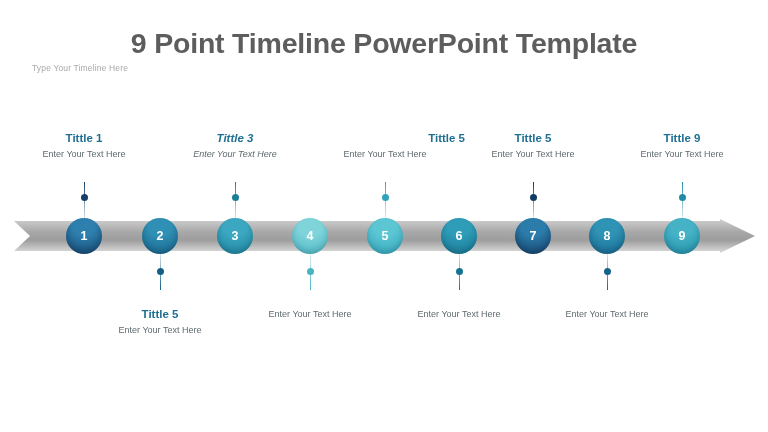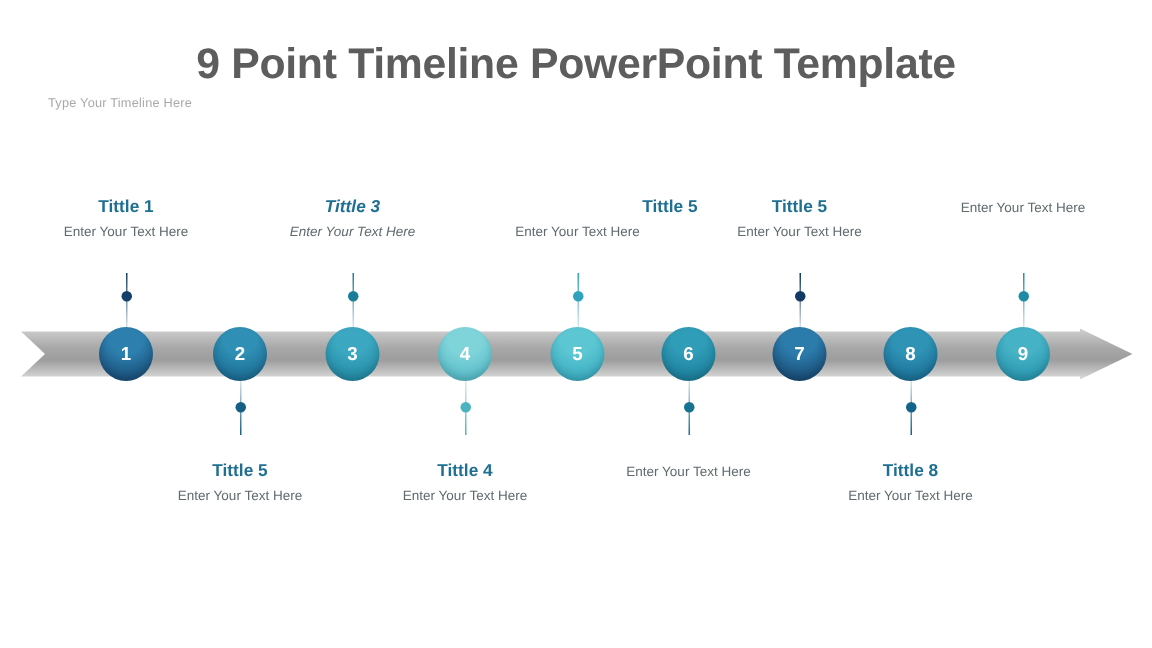--- a/index.html
+++ b/index.html
@@ -194,36 +194,35 @@
       </div>
       <div class="label-block bottom" style="left: 80px;">
         <div class="label-title" style="color: rgb(31, 111, 147);">Tittle 5</div>
         <div class="label-desc" style="color: rgb(95, 106, 110);">Enter Your Text Here</div>
       </div>
       <div class="label-block top" style="left: 155px; font-style: italic;">
         <div class="label-title" style="color: rgb(31, 111, 147);">Tittle 3</div>
         <div class="label-desc" style="color: rgb(95, 106, 110);">Enter Your Text Here</div>
       </div>
       <div class="label-block bottom" style="left: 230px;">
-        <div class="label-title" style="color: rgb(31, 111, 147);">Tittle 4</div>
         <div class="label-desc" style="color: rgb(95, 106, 110);">Enter Your Text Here</div>
       </div>
       <div class="label-block top" style="left: 305px;">
         <div class="label-title" style="color: rgb(31, 111, 147); text-align: right;">Tittle 5</div>
         <div class="label-desc" style="color: rgb(95, 106, 110);">Enter Your Text Here</div>
       </div>
       <div class="label-block bottom" style="left: 379px;">
         <div class="label-desc" style="color: rgb(95, 106, 110);">Enter Your Text Here</div>
       </div>
       <div class="label-block top" style="left: 453px;">
         <div class="label-title" style="color: rgb(31, 111, 147);">Tittle 5</div>
         <div class="label-desc" style="color: rgb(95, 106, 110);">Enter Your Text Here</div>
       </div>
       <div class="label-block bottom" style="left: 527px;">
-        <div class="label-title" style="color: rgb(31, 111, 147);">Tittle 8</div>
         <div class="label-desc" style="color: rgb(95, 106, 110);">Enter Your Text Here</div>
       </div>
       <div class="label-block top" style="left: 602px;">
+        <div class="label-title" style="color: rgb(31, 111, 147);">Tittle 9</div>
         <div class="label-desc" style="color: rgb(95, 106, 110);">Enter Your Text Here</div>
       </div>
     </div>
 
 </div>
 
 </body></html>

